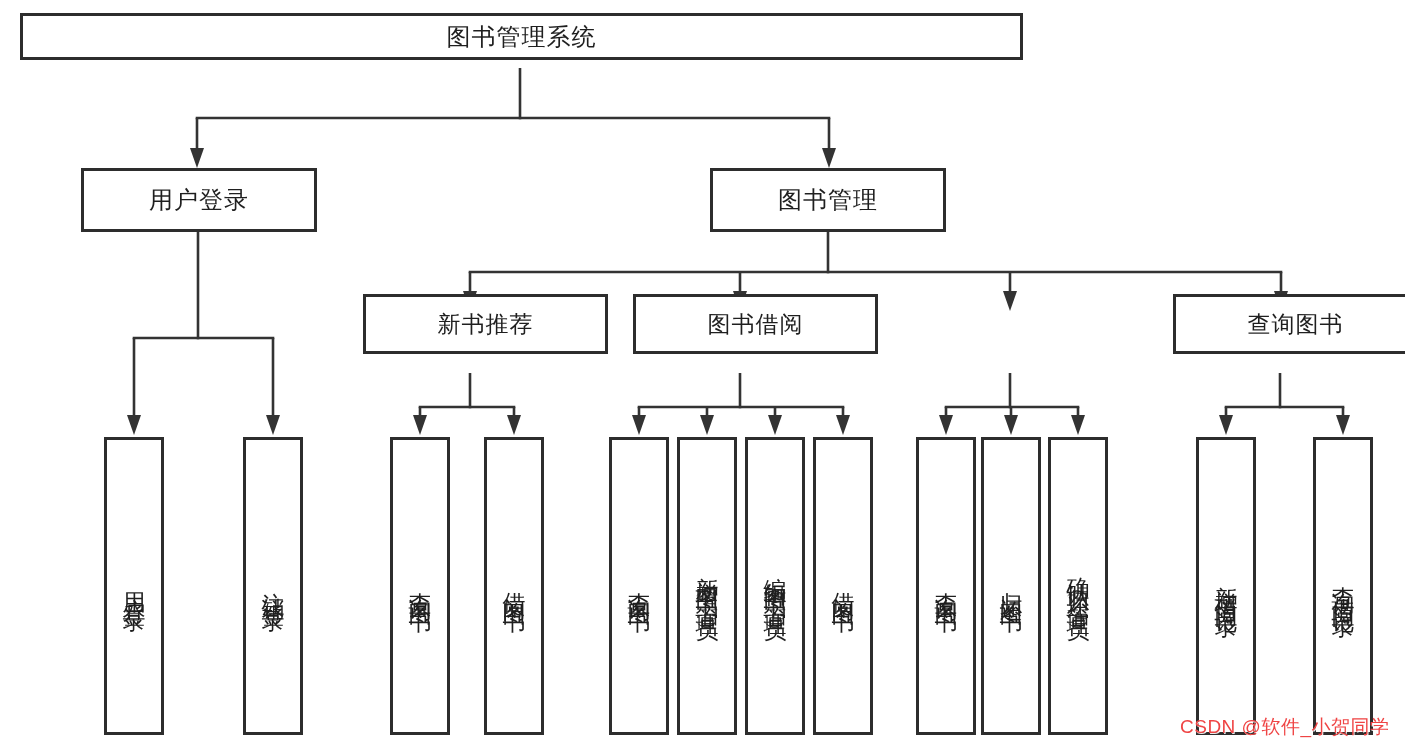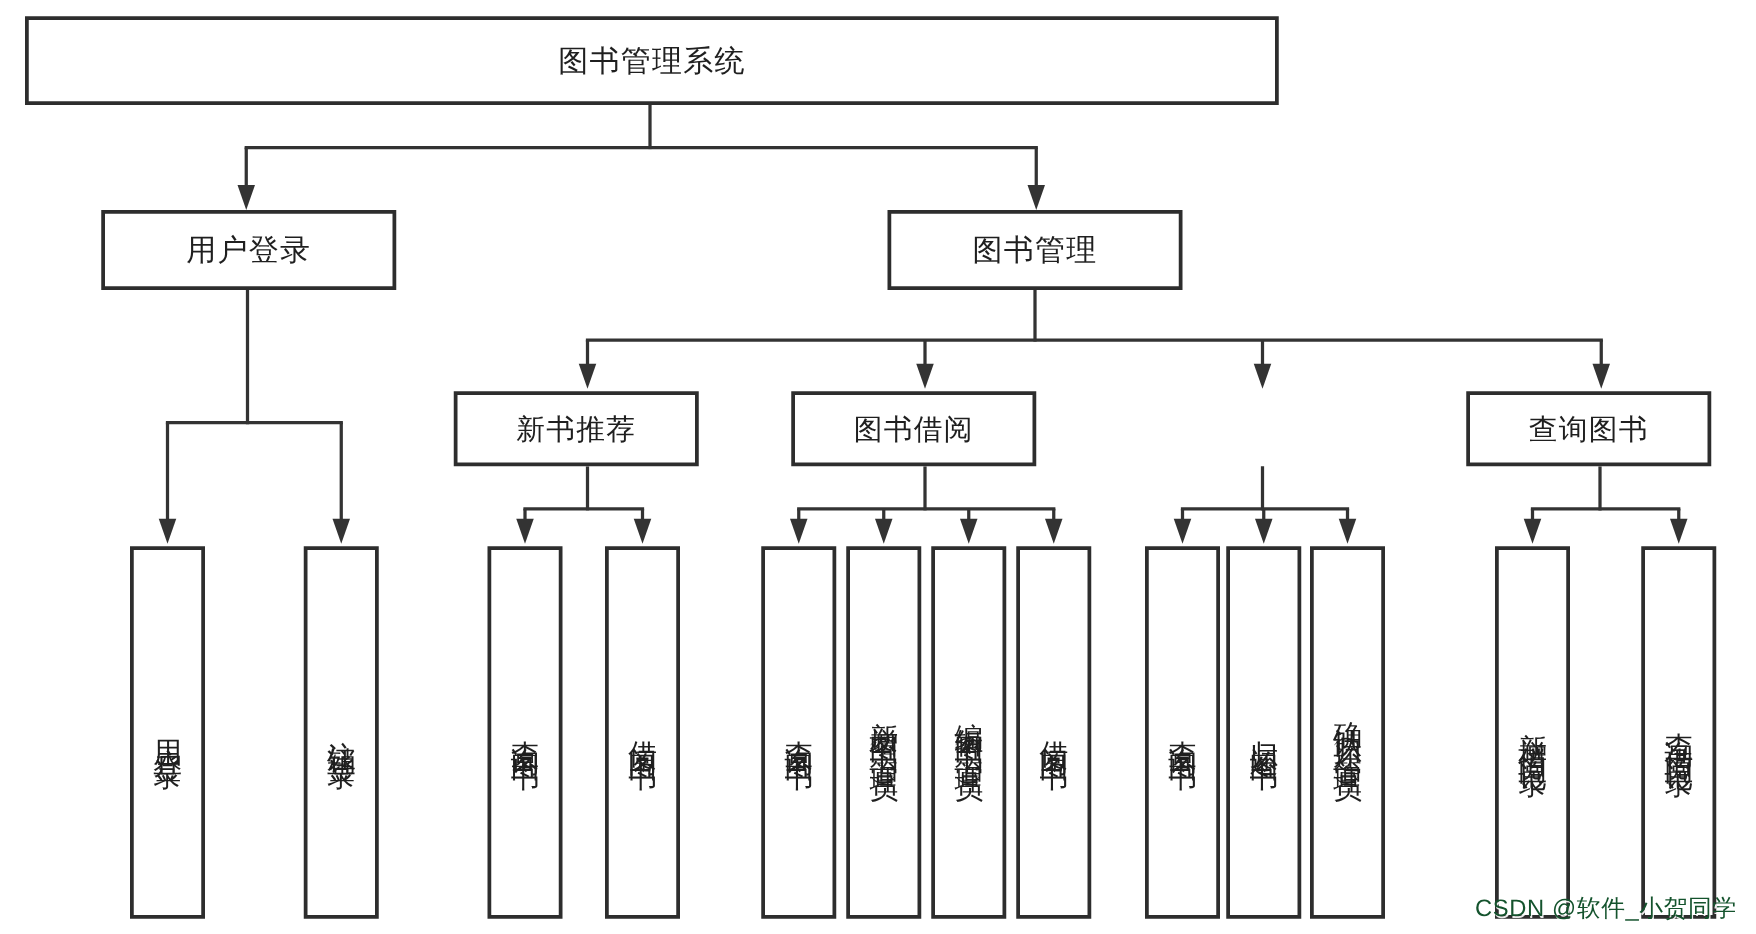--- a/index.html
+++ b/index.html
@@ -23,39 +23,39 @@
     position: absolute;
     box-sizing: border-box;
     background: #ffffff;
     border: 3px solid #2d2d2d;
     display: flex;
     align-items: center;
     justify-content: center;
     color: #1f1f1f;
   }
   .hbox { font-size: 24px; letter-spacing: 1px; }
-  .root { left: 20px; top: 13px; width: 1003px; height: 71px; }
+  .root { left: 20px; top: 13px; width: 1003px; height: 47px; }
   .l2 { top: 168px; width: 236px; height: 64px; }
-  .l3 { top: 313px; width: 196px; height: 60px; font-size: 23px; }
+  .l3 { top: 294px; width: 245px; height: 60px; font-size: 23px; }
   .leaf { top: 437px; width: 60px; height: 298px; }
   .vtext {
     writing-mode: vertical-rl;
     text-orientation: mixed;
     font-size: 23px;
     letter-spacing: 6px;
     line-height: 1;
     color: #1f1f1f;
     white-space: nowrap;
   }
   .watermark {
     position: absolute;
     left: 1180px;
     top: 714px;
     font-size: 19px;
-    color: #14532d;
+    color: #ef4444;
     letter-spacing: 0.5px;
     text-shadow: 1px 1px 0 rgba(255,255,255,0.9);
     z-index: 5;
     white-space: nowrap;
   }
 </style>
 </head>
 <body>
 
 <div class="canvas">

